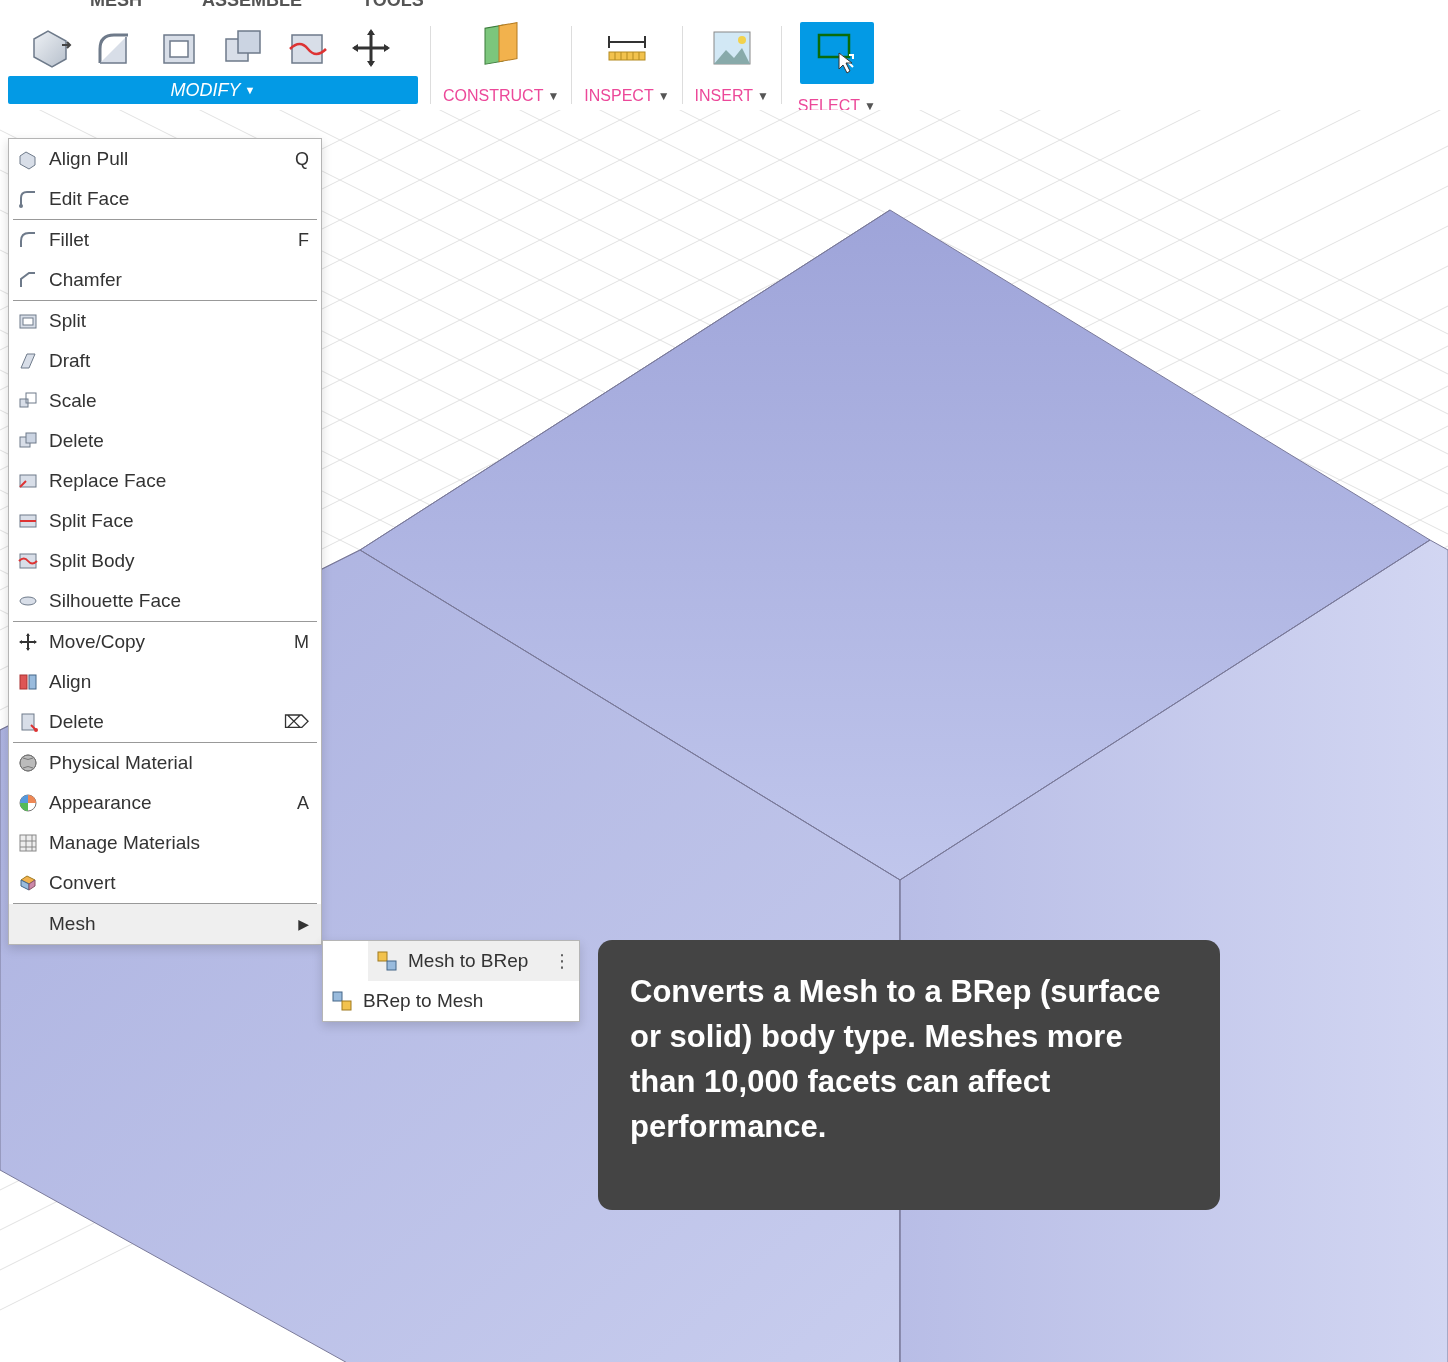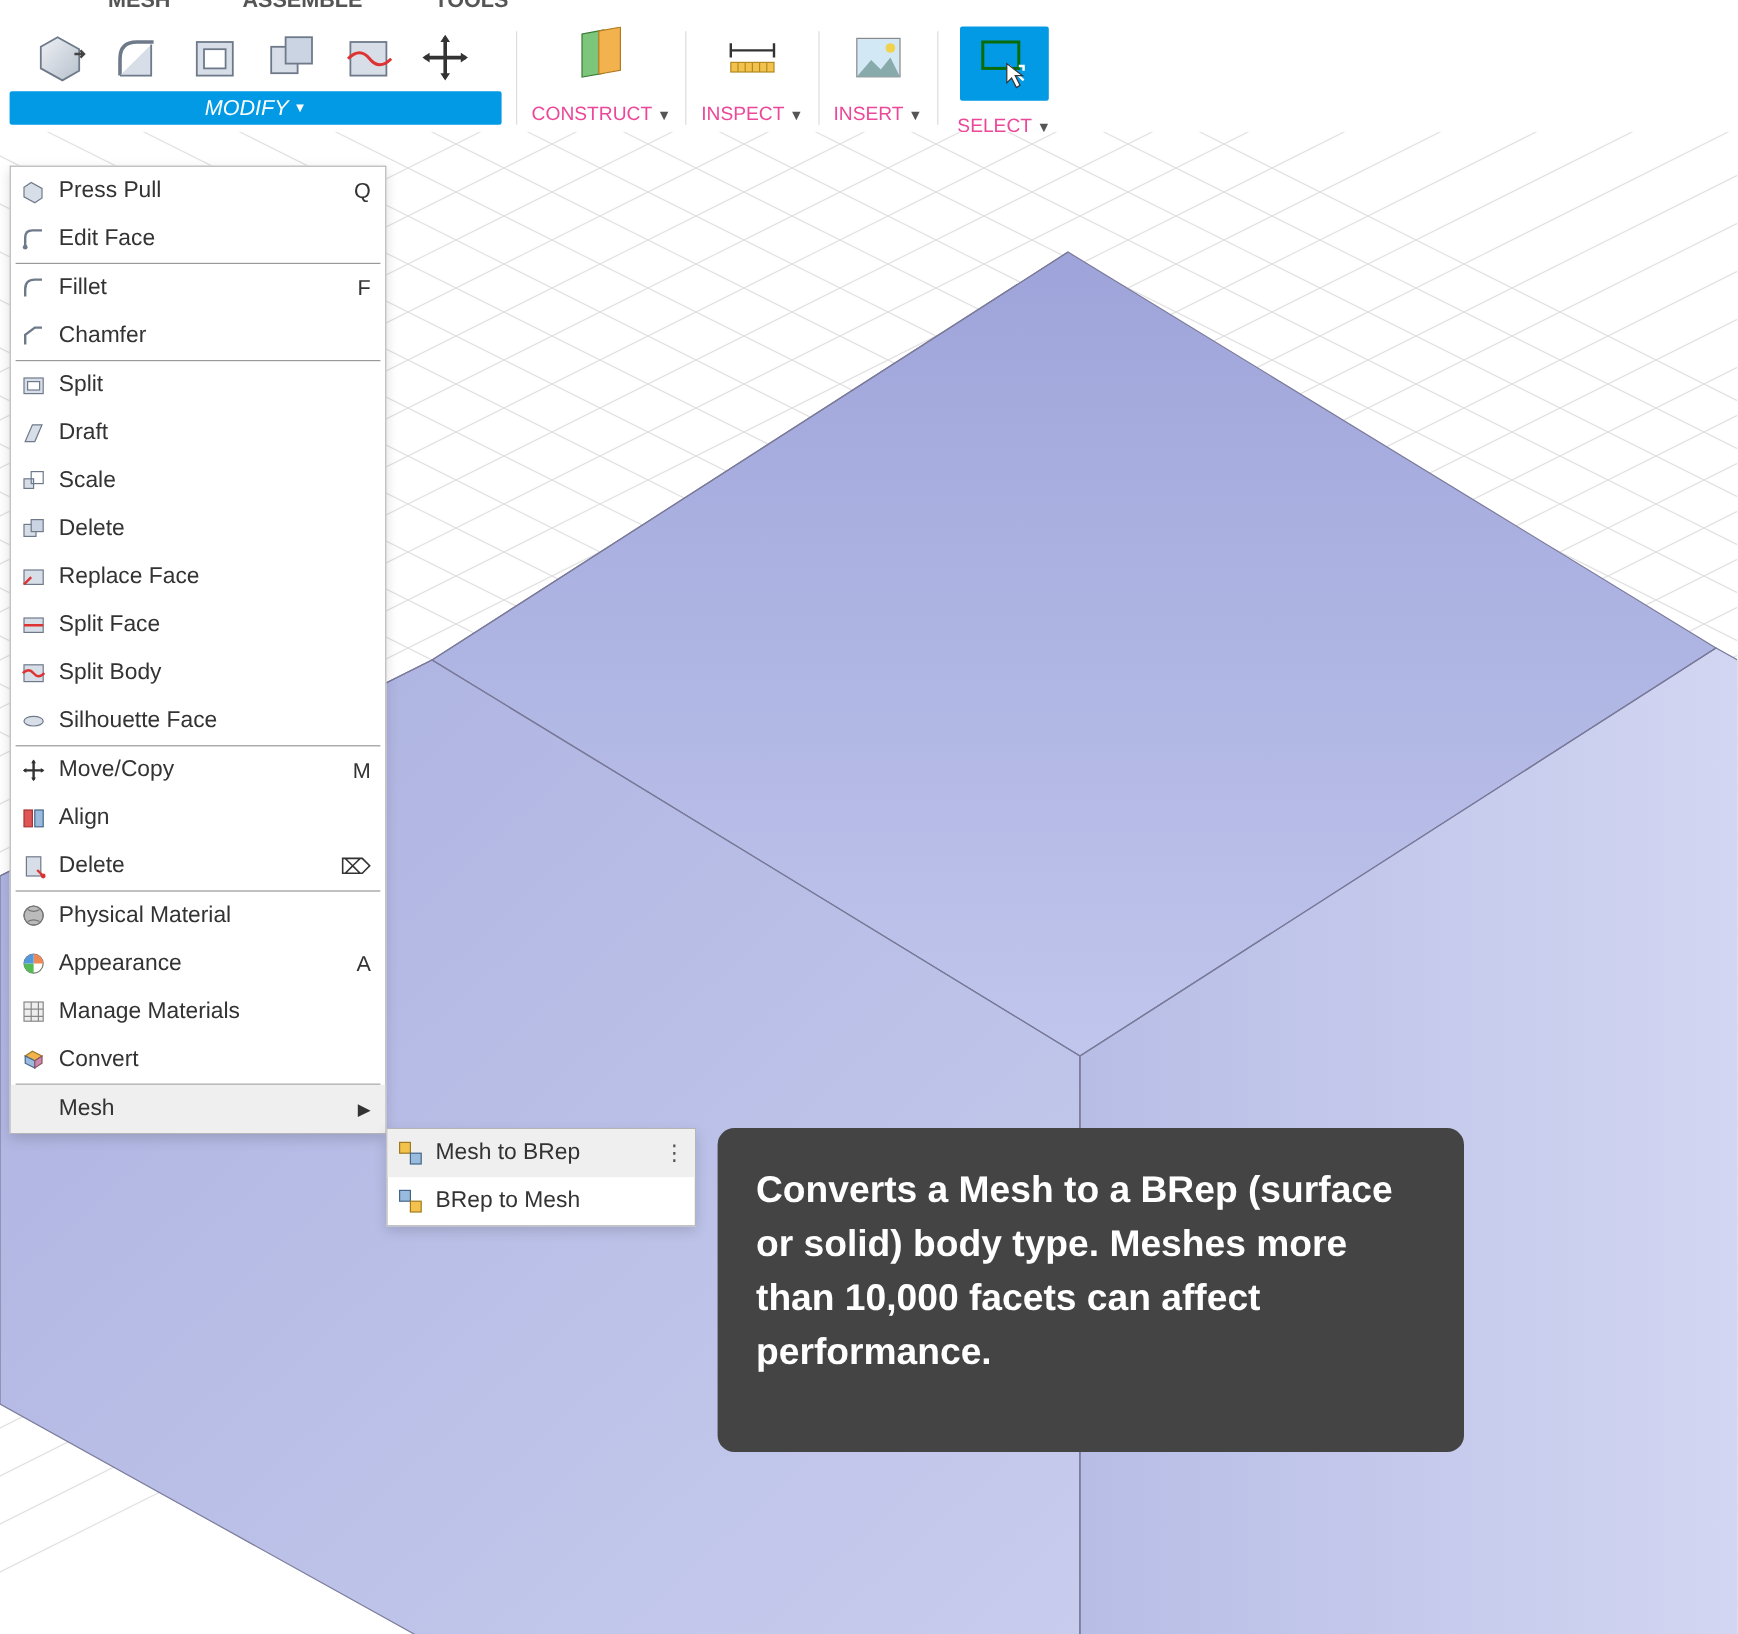--- a/index.html
+++ b/index.html
@@ -33,21 +33,21 @@
   .menu-item.hover { background: #efefef; }
   .menu-item .mi-icon { width: 26px; height: 26px; margin-right: 8px; display: flex; align-items: center; justify-content: center; flex-shrink: 0; }
   .menu-item .mi-label { flex: 1; }
   .menu-item .mi-sc { color: #333; font-size: 18px; min-width: 18px; text-align: right; }
   .menu-item .mi-sub { font-size: 14px; color: #333; }
   .menu-sep { height: 1px; background: #999; margin: 0 4px; }
 
   
   .submenu { position: absolute; left: 322px; top: 940px; width: 258px; background: #fff; border: 1px solid #b5b5b5; z-index: 11; font-size: 19px; color: #333; box-shadow: 0 4px 10px rgba(0,0,0,.15); }
   .sub-item { display: flex; align-items: center; height: 40px; padding: 0 10px 0 6px; }
-  .sub-item.hover { background: #efefef; }
+  .sub-item.hover { background: #efefef; margin-left: 45px; }
   .sub-item .si-icon { width: 26px; height: 26px; margin-right: 8px; display: flex; align-items: center; justify-content: center; flex-shrink: 0; }
   .sub-item .si-label { flex: 1; }
   .sub-item .dots { font-size: 18px; color: #555; letter-spacing: -2px; }
 
   
   .tooltip { position: absolute; left: 598px; top: 940px; width: 622px; background: #444; color: #fff; font-size: 31px; line-height: 1.45; padding: 30px 32px 60px; border-radius: 14px; z-index: 12; font-weight: 600; }
 
   
   svg { display: block; }
 </style>
@@ -288,21 +288,21 @@
   </svg>
 </div>
 
 <div class="menu" id="modify-menu">
     <div class="menu-item">
       <span class="mi-icon">
         <svg width="22" height="22">
           <path d="M3 8 l6 -4 l9 5 v8 l-6 4 l-9 -5 z" fill="#d8dee8" stroke="#6e7a8a"></path>
         </svg>
       </span>
-      <span class="mi-label">Press Pull</span>
+      <span class="mi-label">Align Pull</span>
       <span class="mi-sc">Q</span>
     </div>
     <div class="menu-item">
       <span class="mi-icon">
         <svg width="22" height="22">
           <path d="M4 18 v-8 q0 -6 6 -6 h8" fill="none" stroke="#6e7a8a" stroke-width="2"></path>
           <circle cx="4" cy="18" r="2" fill="#6e7a8a"></circle>
         </svg>
       </span>
       <span class="mi-label">Edit Face</span>

